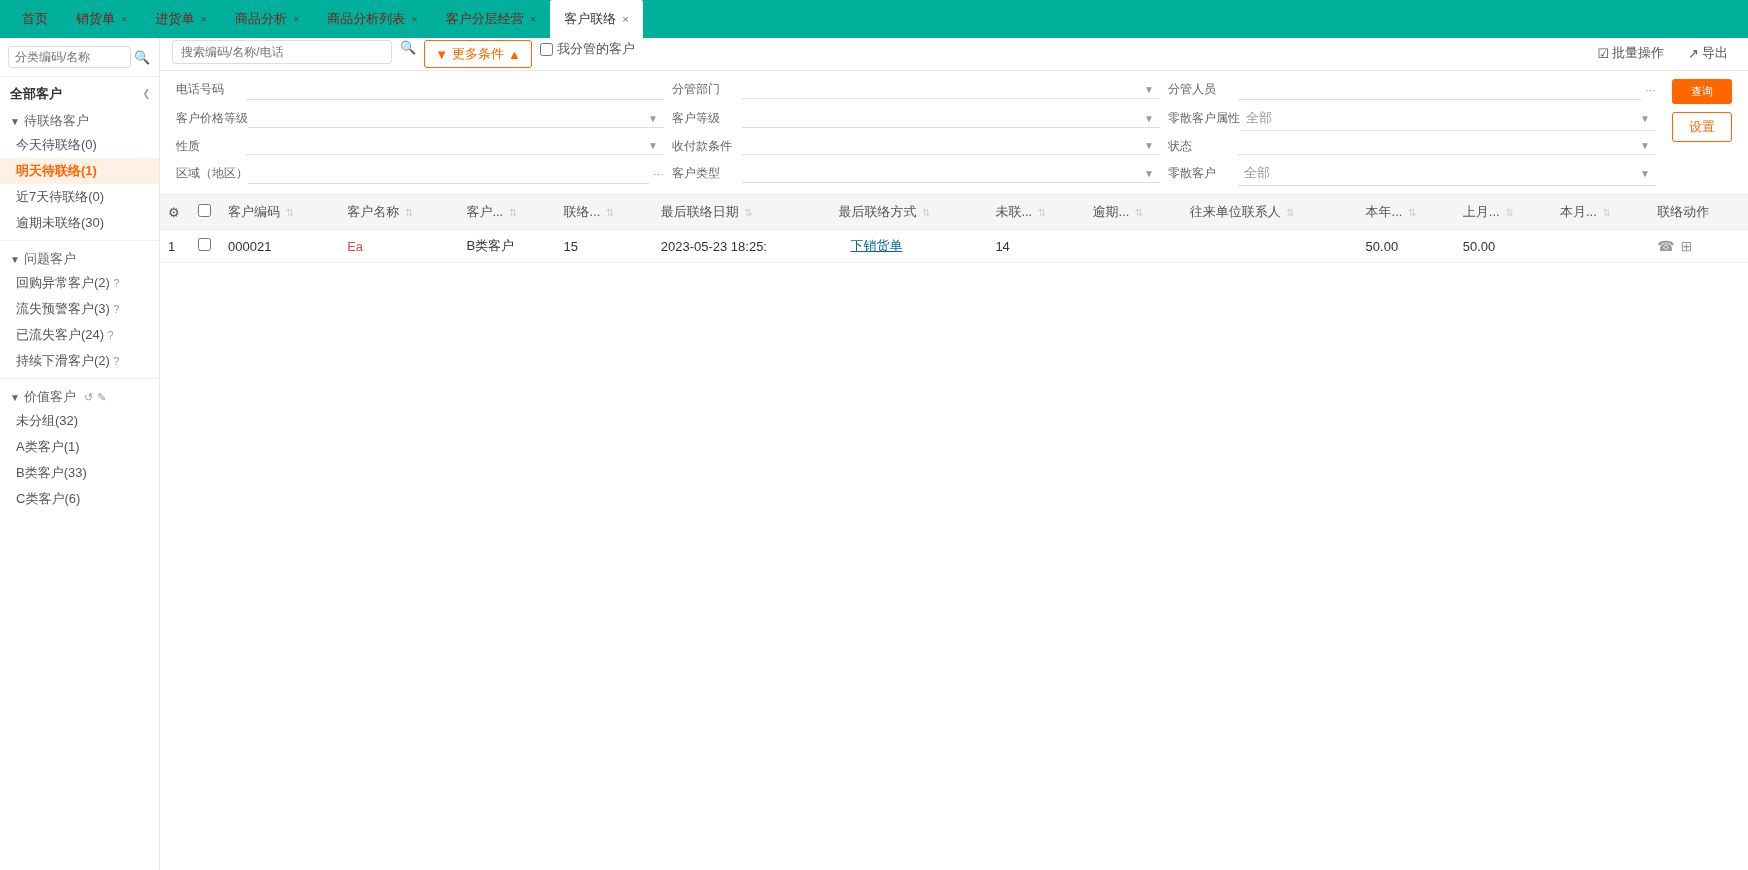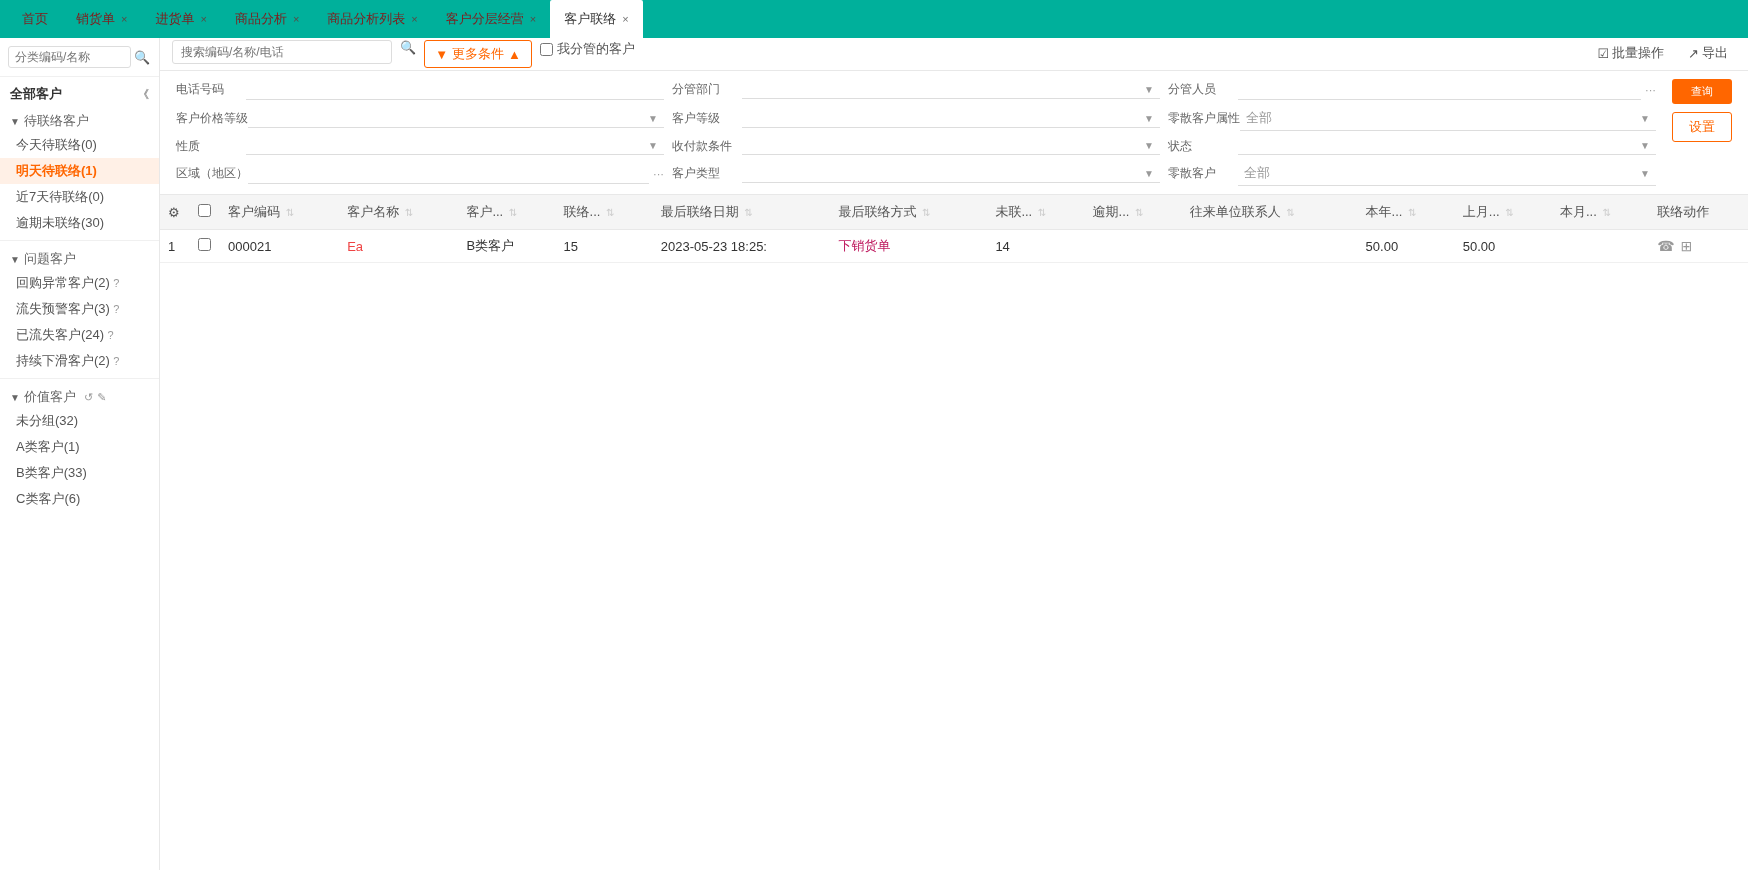--- a/index.html
+++ b/index.html
@@ -205,21 +205,21 @@
       white-space: nowrap;
       position: relative;
     }
     th .sort-icon { font-size: 10px; color: #ccc; margin-left: 2px; }
     td {
       padding: 7px 8px;
       border-bottom: 1px solid #f0f0f0;
       color: #333;
       white-space: nowrap;
     }
-    .link-text { color: #be185d; cursor: pointer; }
+    .link-text { color: #0369a1; text-decoration: underline; cursor: pointer; margin-left: 12px; }
     .action-icons { display: flex; gap: 6px; align-items: center; }
     .action-icon { color: #999; cursor: pointer; font-size: 14px; }
 
     
     .table-footer {
       display: flex;
       align-items: center;
       justify-content: flex-end;
       padding: 8px 16px;
       background: #fff;

